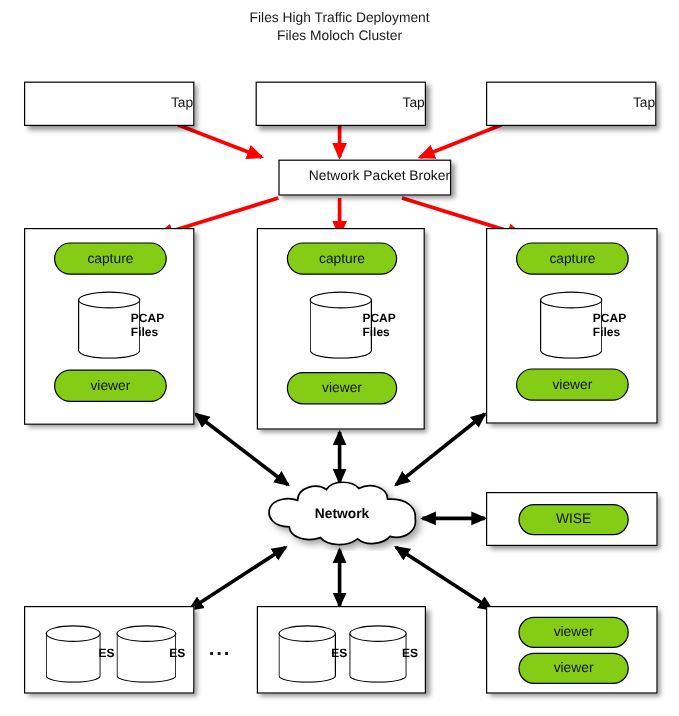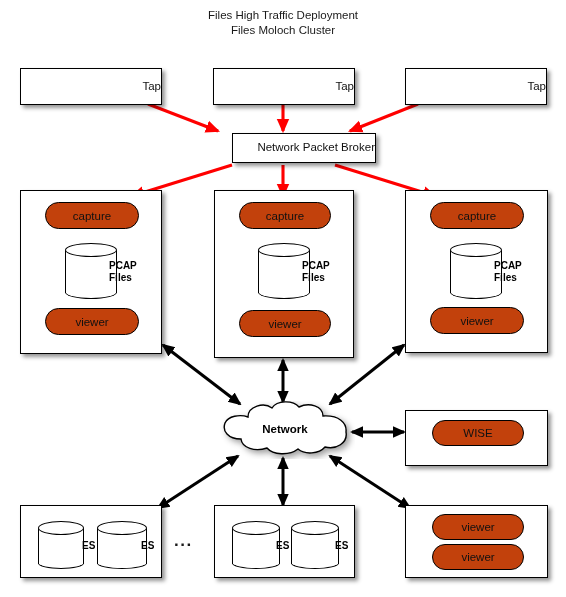--- a/index.html
+++ b/index.html
@@ -44,21 +44,21 @@
     position: absolute;
     background: #ffffff;
     border: 1.3px solid #000000;
     box-shadow: 3px 3px 4px rgba(0,0,0,0.42);
     box-sizing: border-box;
   }
 
   
   .pill {
     position: absolute;
-    background: #c2410c;
+    background: #84cc16;
     border: 1.3px solid #000000;
     border-radius: 999px;
     box-sizing: border-box;
     display: flex;
     align-items: center;
     justify-content: center;
     font-size: 11.5px;
     color: #111111;
   }
 
@@ -259,21 +259,21 @@
                C133,42 121,49 110,46
                C104,53 90,54 83,48
                C74,55 58,54 52,47
                C40,51 27,47 26,38
                C13,38 7,30 10,22
                C13,15 25,13 33,16 Z" fill="#ffffff" stroke="#000000" stroke-width="1.4" style="filter: drop-shadow(3px 3px 3px rgba(0,0,0,0.38));"></path>
     </svg>
     <div class="cloud-label" style="top:22px;">Network</div>
   </div>
 
-  <div class="node-box" style="left:405px; top:410px; width:143px; height:56px;">
+  <div class="node-box" style="left:405px; top:410px; width:143px; height:45px;">
     <div class="pill" style="left:26px; top:9px; width:92px; height:26px;">
       <span>WISE</span>
     </div>
   </div>
 
   <div class="node-box" style="left:20px; top:505px; width:142px; height:73px;">
     <div class="cyl" style="left:17px; top:15px; width:46px; height:48px;">
       <div class="body"></div>
       <div class="top"></div>
       <div class="cyl-text">ES</div>

